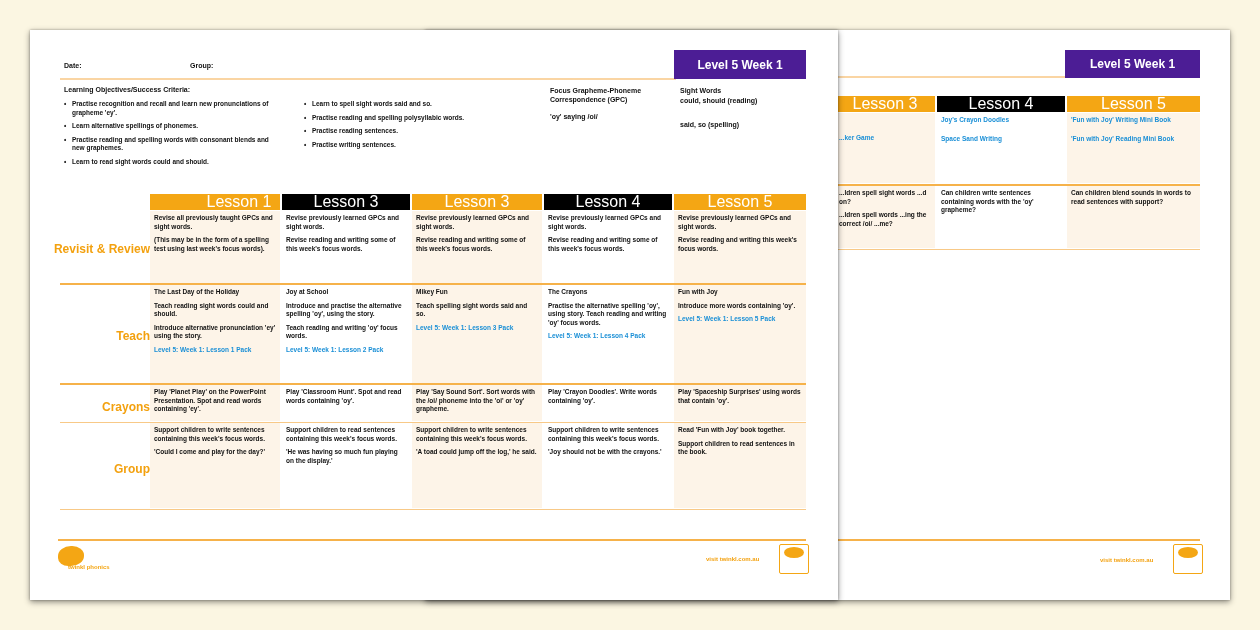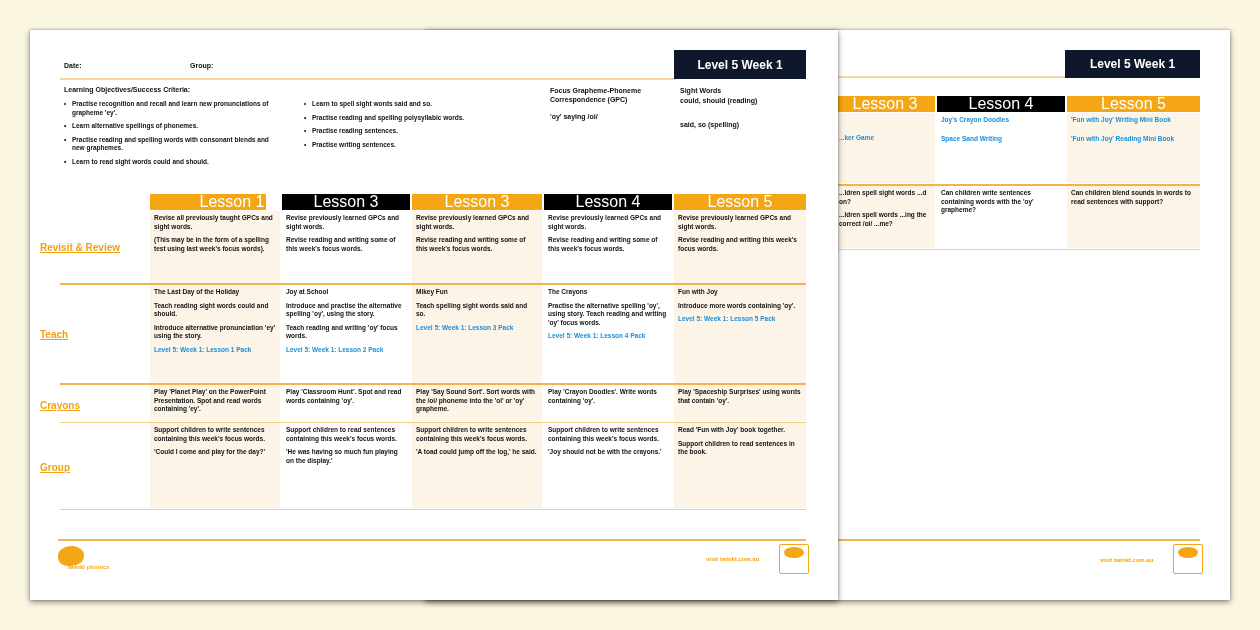--- a/index.html
+++ b/index.html
@@ -1,34 +1,34 @@
 <!DOCTYPE html>
 <html><head>
 <meta charset="utf-8">
 <style>
   * { box-sizing: border-box; margin: 0; padding: 0; }
   html, body { width: 1260px; height: 630px; overflow: hidden; }
   body { background: #fbf6e2; font-family: "Liberation Sans", sans-serif; position: relative; color: #111; }
   .page { position: absolute; background: #fff; box-shadow: 0 2px 6px rgba(0,0,0,0.45), 0 0 2px rgba(0,0,0,0.3); }
   .page-back { left: 425px; top: 30px; width: 805px; height: 570px; }
   .page-front { left: 30px; top: 30px; width: 808px; height: 570px; z-index: 2; }
-  .lvl-badge { position: absolute; background: #0f172a; color: #fff; font-weight: bold; font-size: 12px; display: flex; align-items: center; justify-content: center; }
+  .lvl-badge { position: absolute; background: #4c1d95; color: #fff; font-weight: bold; font-size: 12px; display: flex; align-items: center; justify-content: center; }
   .hdr-line { position: absolute; height: 2px; background: #fad5a3; }
   .small { font-size: 7px; line-height: 9px; font-weight: bold; }
   .label { position: absolute; font-size: 7px; font-weight: bold; }
   .lesson-hdr { position: absolute; height: 16px; display: flex; align-items: center; justify-content: center; color: #fff; font-weight: normal; font-size: 16px; }
   .lh-dark { background: #f4a614; }
   .lh-light { background: #000000; }
   .cell { position: absolute; padding: 3px 4px; font-size: 6.5px; line-height: 8.5px; font-weight: bold; color: #111; }
   .cell p { margin-bottom: 5px; }
   .cell .link { color: #1a8fd6; }
   .shade { background: #fdf4e8; }
   .rowline { position: absolute; height: 2px; background: #f6b24a; }
   .rowline-thin { position: absolute; height: 1px; background: #f8c987; }
-  .rowlabel { position: absolute; font-size: 10px; font-weight: bold; color: #f3a10f; text-align: left; width: 110px; text-decoration: underline; }
+  .rowlabel { position: absolute; font-size: 12px; font-weight: bold; color: #f3a10f; text-align: right; width: 110px; }
   ul.obj { list-style: none; }
   ul.obj li { position: relative; padding-left: 8px; font-size: 6.5px; line-height: 8.5px; font-weight: bold; margin-bottom: 5px; }
   ul.obj li::before { content: "•"; position: absolute; left: 0; }
   .footer-line { position: absolute; height: 2px; background: #f6b24a; }
   .logo-blob { position: absolute; border-radius: 50% 45% 50% 40%; background: #f4a614; color: #fff; font-size: 6px; font-weight: bold; display:flex; align-items:center; justify-content:center; }
   .logo-box { position: absolute; border: 1px solid #f4a614; border-radius: 2px; display:flex; flex-direction: column; align-items:center; justify-content:flex-start; padding-top: 2px; }
   .footer-url { position: absolute; font-size: 6px; font-weight: bold; color: #f3a10f; }
 </style>
 </head>
 <body>
@@ -93,21 +93,21 @@
     <li>Practise reading sentences.</li>
     <li>Practise writing sentences.</li>
   </ul>
 
   <div class="small" style="position:absolute; left:520px; top:56px; width:120px;">Focus Grapheme-Phoneme Correspondence (GPC)</div>
   <div class="small" style="position:absolute; left:520px; top:82px;">'oy' saying /oi/</div>
   <div class="small" style="position:absolute; left:650px; top:56px;">Sight Words</div>
   <div class="small" style="position:absolute; left:650px; top:66px;">could, should (reading)</div>
   <div class="small" style="position:absolute; left:650px; top:90px;">said, so (spelling)</div>
 
-  <div class="lesson-hdr lh-dark" style="left:120px; top:164px; width:116px;padding-left:48px;">Lesson 1</div>
+  <div class="lesson-hdr lh-dark" style="left:120px; top:164px; width:130px;padding-left:48px;">Lesson 1</div>
   <div class="lesson-hdr lh-light" style="left:252px; top:164px; width:128px;">Lesson 3</div>
   <div class="lesson-hdr lh-dark" style="left:382px; top:164px; width:130px;">Lesson 3</div>
   <div class="lesson-hdr lh-light" style="left:514px; top:164px; width:128px;">Lesson 4</div>
   <div class="lesson-hdr lh-dark" style="left:644px; top:164px; width:132px;">Lesson 5</div>
 
   <div class="rowlabel" style="left:10px; top:212px;">Revisit &amp; Review</div>
   <div class="cell shade" style="left:120px; top:181px; width:130px; height:72px;">
     <p>Revise all previously taught GPCs and sight words.</p>
       <p>(This may be in the form of a spelling test using last week's focus words).</p>
   </div>

